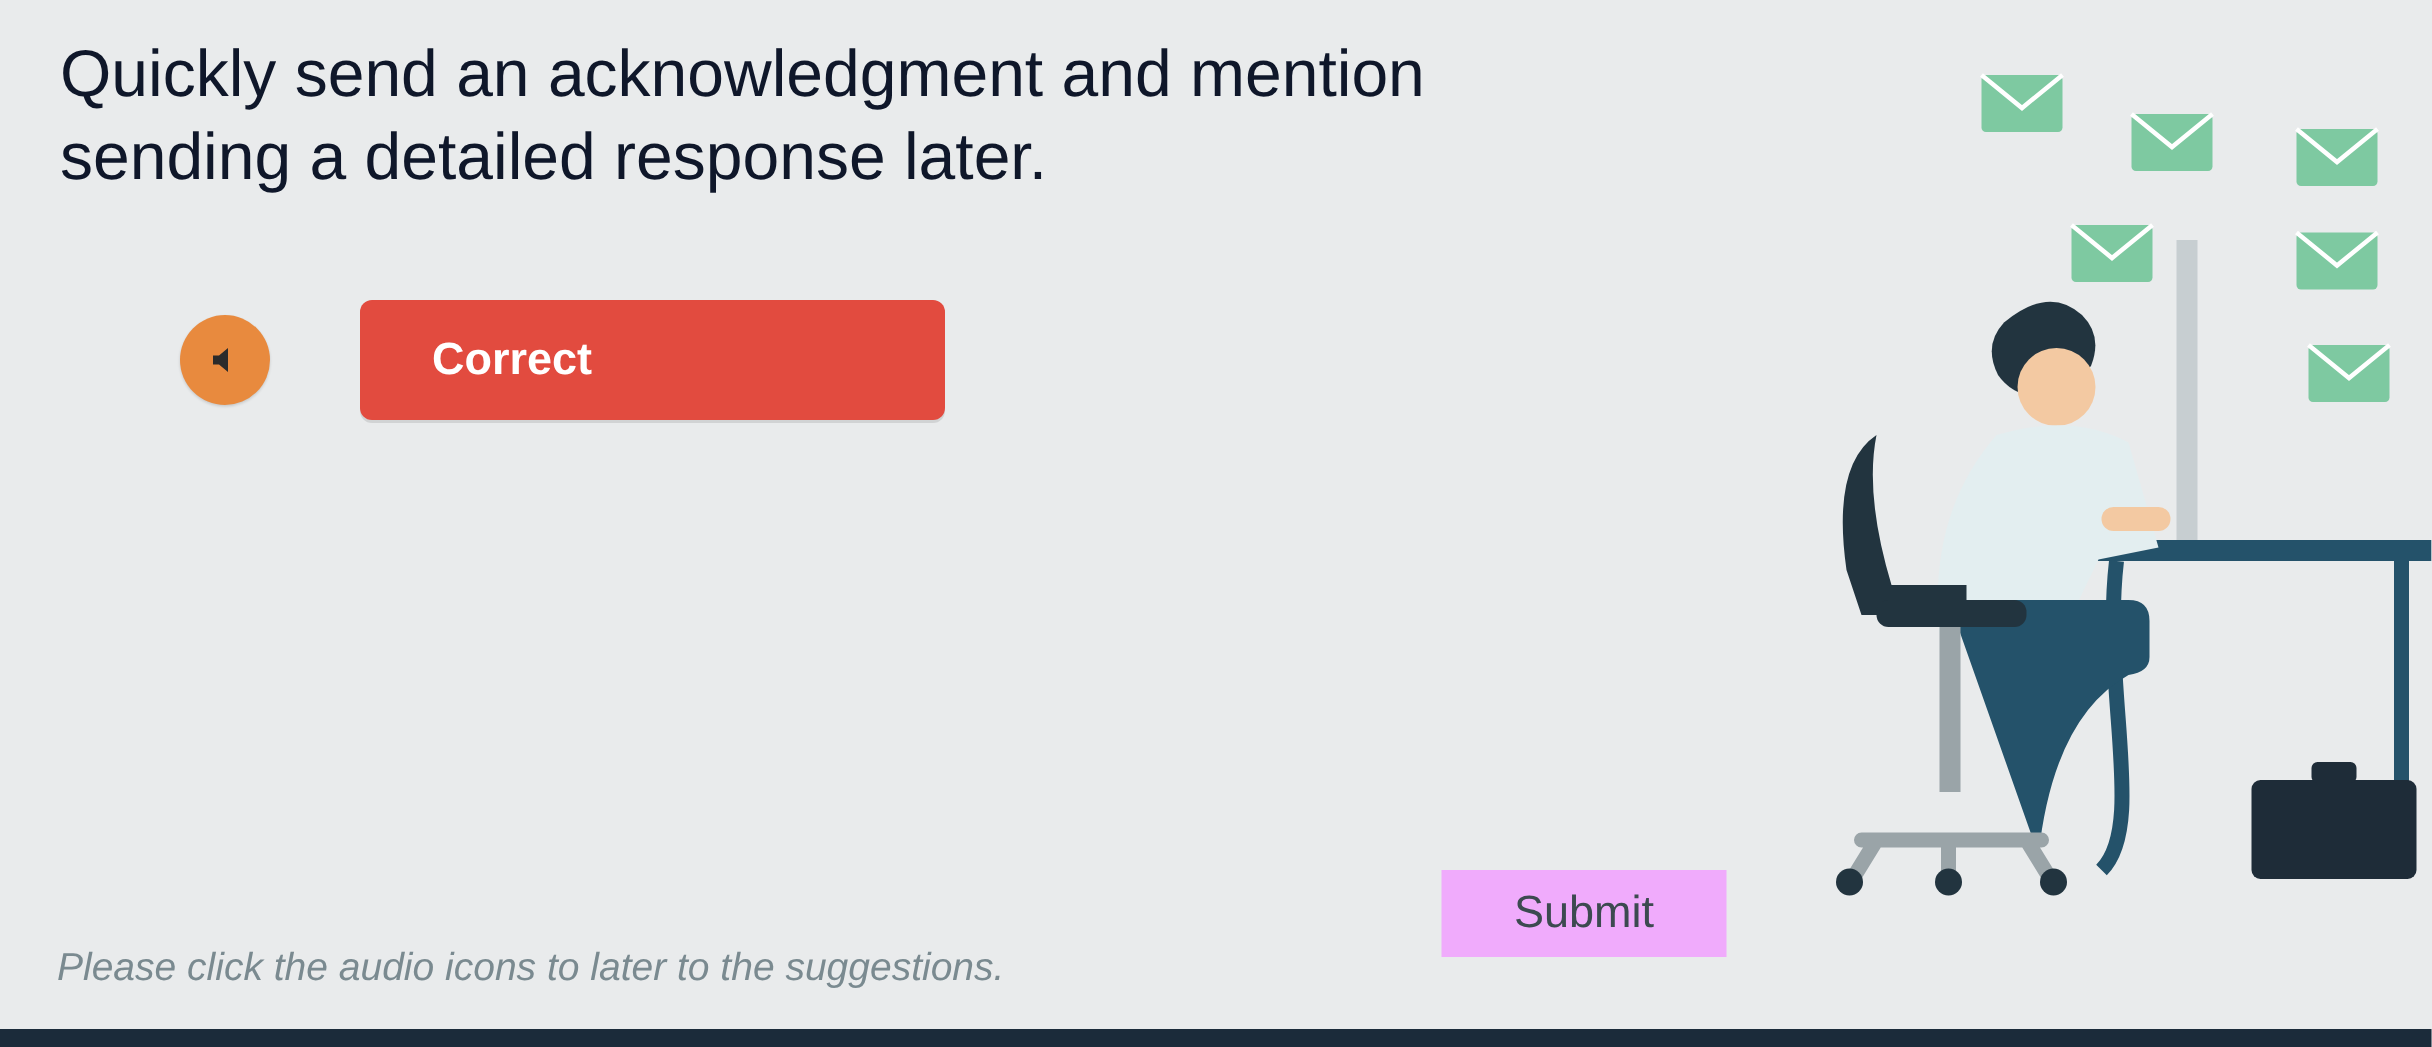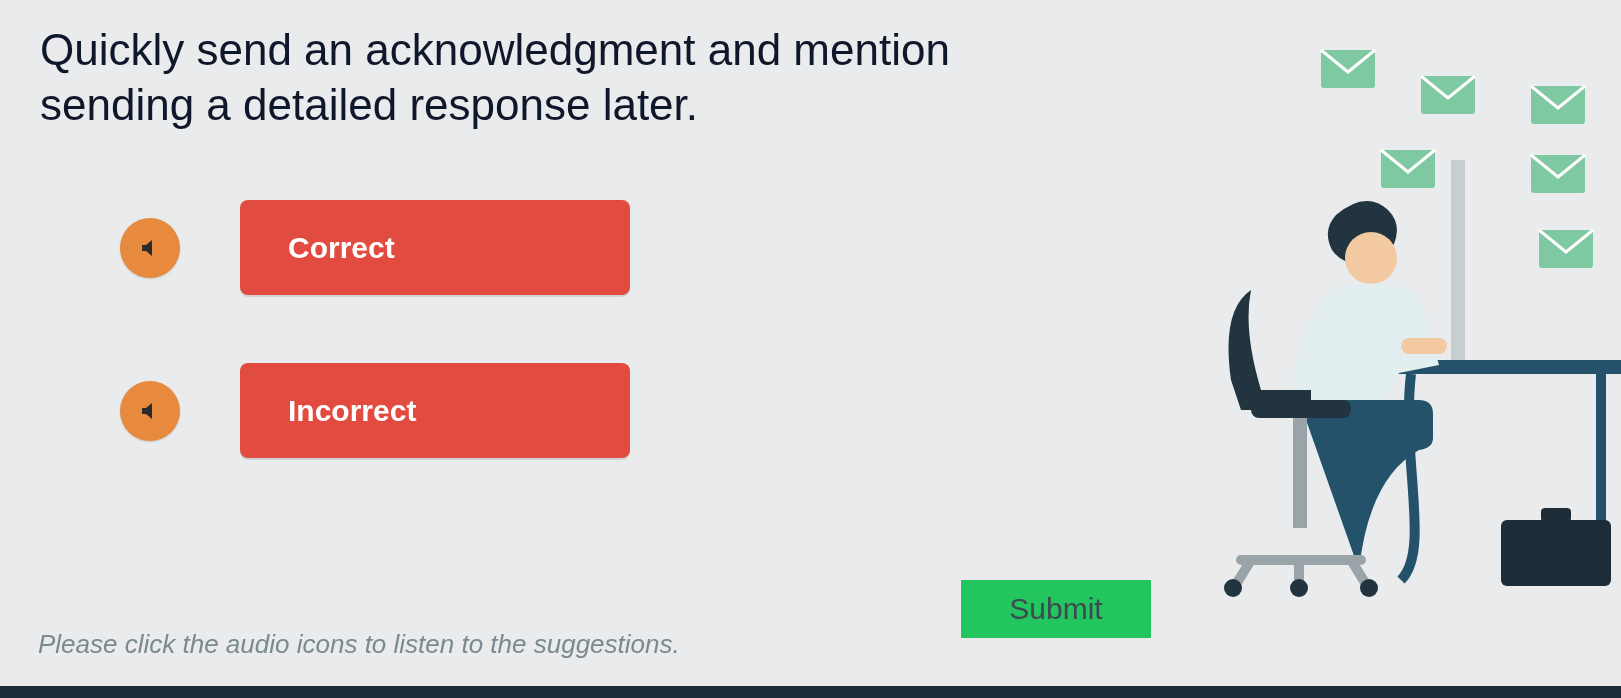--- a/index.html
+++ b/index.html
@@ -40,21 +40,21 @@
     background: #e88a3e;
     display: flex;
     align-items: center;
     justify-content: center;
     cursor: pointer;
     box-shadow: 0 1px 2px rgba(0,0,0,0.15);
   }
   .audio-btn svg { width: 24px; height: 24px; fill: #2b2b2b; }
   .answer-btn {
     width: 390px;
-    height: 95px;
+    height: 80px;
     border-radius: 8px;
     background: #e24b3f;
     color: #ffffff;
     font-size: 30px;
     font-weight: 600;
     display: flex;
     align-items: center;
     padding-left: 48px;
     cursor: pointer;
     box-shadow: 0 2px 0 rgba(0,0,0,0.1);
@@ -70,21 +70,21 @@
     font-style: italic;
     font-size: 26px;
     line-height: 1.55;
   }
   .submit-btn {
     position: absolute;
     right: 470px;
     bottom: 60px;
     width: 190px;
     height: 58px;
-    background: #22c55e;
+    background: #f0abfc;
     color: #3c4a50;
     font-size: 30px;
     display: flex;
     align-items: center;
     justify-content: center;
     cursor: pointer;
   }
   .illustration {
     position: absolute;
     right: 0;
@@ -108,34 +108,24 @@
   <div class="option-row">
     <div class="audio-btn">
       <svg viewBox="0 0 24 24">
         <path d="M4 9v6h4l6 5V4L8 9H4z"></path>
       </svg>
     </div>
     <div class="answer-btn">
       <span>Correct</span>
     </div>
   </div>
-  <div class="option-row">
-    <div class="audio-btn">
-      <svg viewBox="0 0 24 24">
-        <path d="M4 9v6h4l6 5V4L8 9H4z"></path>
-      </svg>
-    </div>
-    <div class="answer-btn">
-      <span>Incorrect</span>
-    </div>
-  </div>
 </div>
 
 <div class="instructions">
-  <p>Please click the audio icons to listen to the suggestions.</p>
+  <p>Please click the audio icons to later to the suggestions.</p>
 </div>
 
 <div class="submit-btn">
   <span>Submit</span>
 </div>
 
 <svg class="illustration" viewBox="0 0 520 560">
 
   <g>
     <rect x="220" y="10" width="54" height="38" rx="3" fill="#7ec9a1"></rect>

